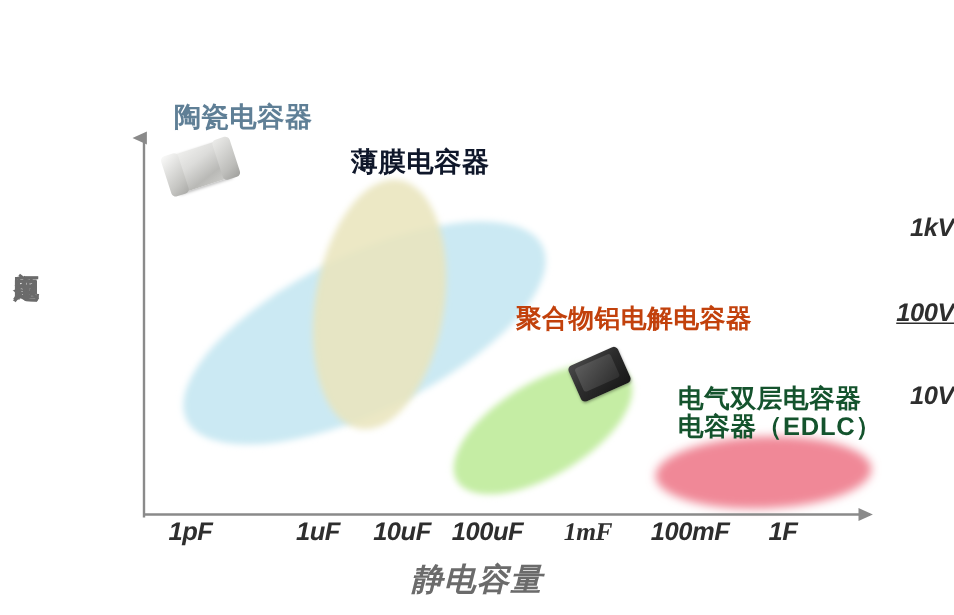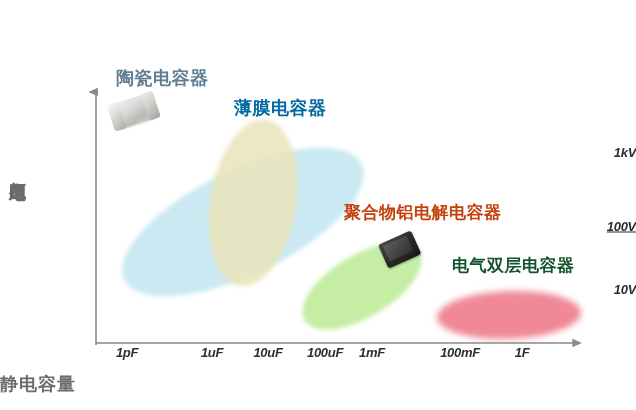--- a/index.html
+++ b/index.html
@@ -26,41 +26,42 @@
     left: 0; top: 0;
     width: 636px;
     height: 410px;
   }
 
   
   .tick-label {
     position: absolute;
     font-style: italic;
     font-weight: bold;
-    font-size: 13px;
+    font-size: 17px;
     color: #2e2e2e;
     white-space: nowrap;
     letter-spacing: -0.3px;
   }
   .x-tick { top: 345px; transform: translateX(-50%); }
   .y-tick { right: 0; text-align: right; transform: translateY(-50%); }
 
   
   .axis-title {
     position: absolute;
     font-weight: bold;
     color: #6b6b6b;
     white-space: nowrap;
   }
   #x-axis-title {
     left: 0; right: 0;
     top: 372px;
-    text-align: left;
-    font-size: 18px;
+    text-align: center;
+    font-size: 21px;
     letter-spacing: 1px;
+    font-style: italic;
   }
   #y-axis-title {
     left: 6px;
     top: 168px;
     font-size: 17px;
     letter-spacing: 1px;
     writing-mode: vertical-rl;
     text-orientation: upright;
   }
 
@@ -74,21 +75,21 @@
   #label-ceramic {
     left: 96px; top: 68px;
     font-size: 18px;
     color: #5f7f96;
     letter-spacing: 0.5px;
     padding-left: 20px;
   }
   #label-film {
     left: 234px; top: 98px;
     font-size: 18px;
-    color: #0369a1;
+    color: #0f172a;
     letter-spacing: 0.5px;
   }
   #label-polymer {
     left: 344px; top: 203px;
     font-size: 17px;
     color: #c2410c;
     letter-spacing: 0.5px;
   }
   #label-edlc {
     left: 452px; top: 256px;
@@ -181,42 +182,43 @@
       <ellipse cx="509" cy="315" rx="72" ry="24" transform="rotate(-2 509 315)" fill="#f08897" filter="url(#soft-blur)"></ellipse>
     </g>
 
     <g>
       <line x1="96" y1="345" x2="96" y2="92" stroke="#8a8a8a" stroke-width="1.6" marker-end="url(#arrow-up)"></line>
       <line x1="96" y1="343" x2="580" y2="343" stroke="#8a8a8a" stroke-width="1.6" marker-end="url(#arrow-right)"></line>
     </g>
   </svg>
 
   <div class="tick-label y-tick" style="top:152px; width:88px;">1kV</div>
-  <div class="tick-label y-tick" style="top:226px; width:88px;text-decoration:underline;">100V</div>
-  <div class="tick-label y-tick" style="top:289px; width:88px;padding-left:10px;">10V</div>
+  <div class="tick-label y-tick" style="top:209px; width:88px;text-decoration:underline;">100V</div>
+  <div class="tick-label y-tick" style="top:264px; width:88px;padding-left:10px;">10V</div>
 
   <div class="tick-label x-tick" style="left:127px;">1pF</div>
   <div class="tick-label x-tick" style="left:212px;">1uF</div>
   <div class="tick-label x-tick" style="left:268px;">10uF</div>
   <div class="tick-label x-tick" style="left:325px;">100uF</div>
-  <div class="tick-label x-tick" style="left:372px;">1mF</div>
+  <div class="tick-label x-tick" style="left:392px;font-family:Liberation Serif, serif;">1mF</div>
   <div class="tick-label x-tick" style="left:460px;">100mF</div>
   <div class="tick-label x-tick" style="left:522px;">1F</div>
 
   <div class="axis-title" id="x-axis-title">静电容量</div>
   <div class="axis-title" id="y-axis-title">额定电压</div>
 
   <div class="series-label" id="label-ceramic">陶瓷电容器</div>
 
   <div class="series-label" id="label-film">薄膜电容器</div>
 
   <div class="series-label" id="label-polymer">聚合物铝电解电容器</div>
 
   <div class="series-label" id="label-edlc">
     <span class="ln">电气双层电容器</span>
+    <span class="ln">电容器（EDLC）</span>
   </div>
 
   <div class="component" id="photo-mlcc">
     <div class="body"></div>
     <div class="cap-left"></div>
     <div class="cap-right"></div>
   </div>
 
   <div class="component" id="photo-polymer">
     <div class="body"></div>

